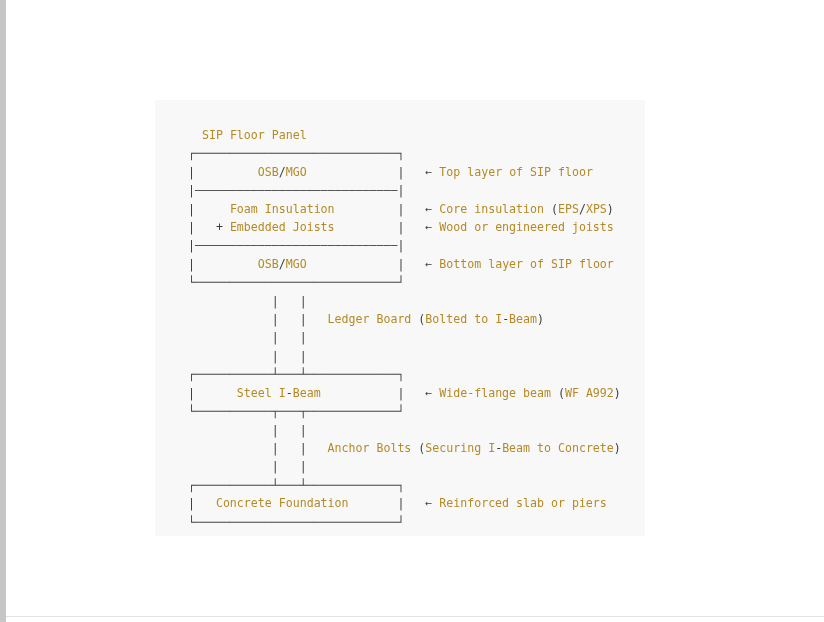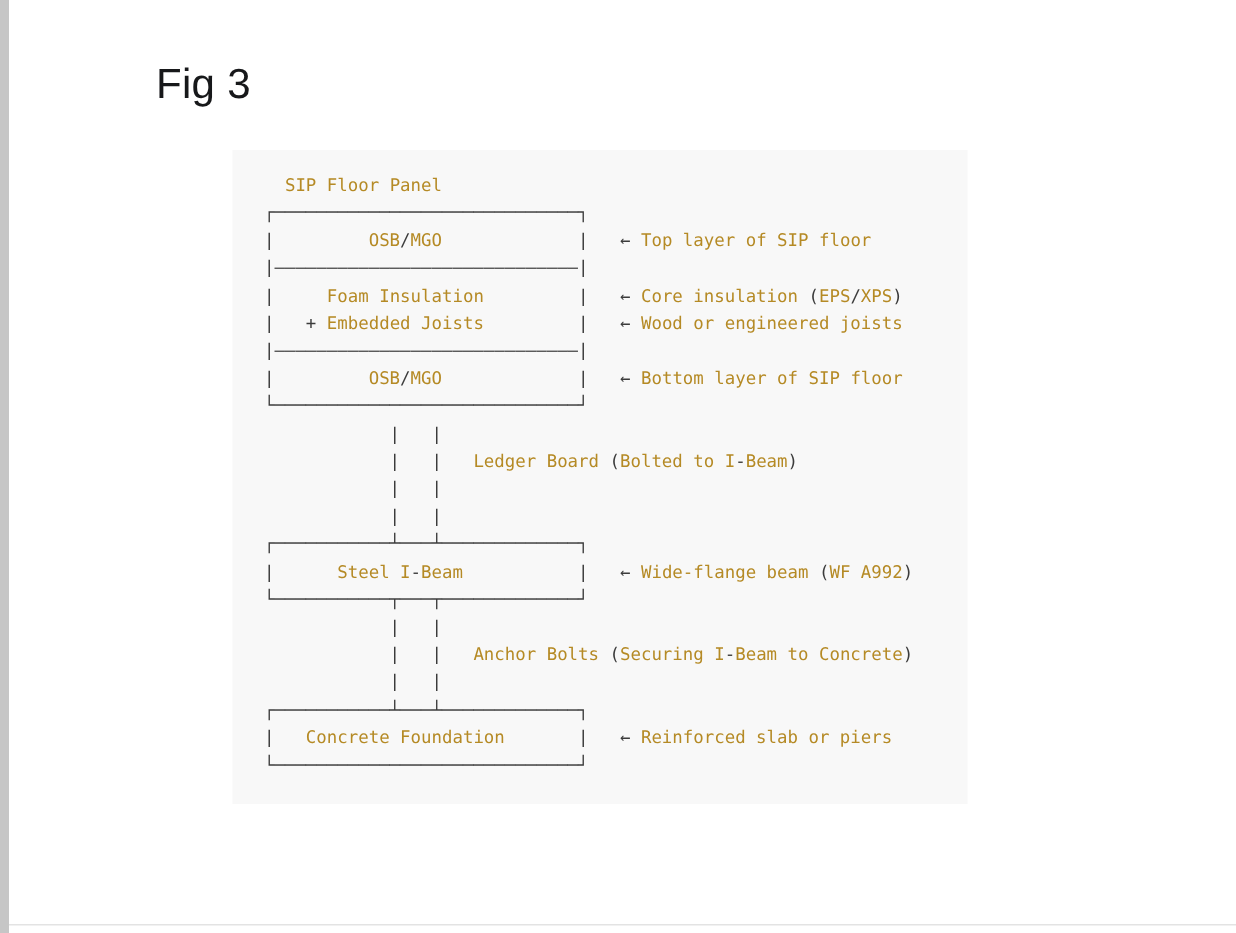--- a/index.html
+++ b/index.html
@@ -63,21 +63,21 @@
     top: 100px;
     width: 490px;
     height: 436px;
     background: #f8f8f8;
     padding: 14px 0 14px 0;
     box-sizing: border-box;
     overflow: hidden;
   }
 
   #ascii-code {
-    margin: 0;
+    margin: 12px;
     padding: 0 0 0 14px;
     font-family: "DejaVu Sans Mono", "Liberation Mono", monospace;
     font-size: 11.6px;
     line-height: 18.4px;
     color: #333333;
     white-space: pre;
     letter-spacing: 0px;
     tab-size: 4;
   }
 
@@ -86,21 +86,20 @@
   .tok-p  { color: #3b3b3b; }   
   .tok-a  { color: #3b3b3b; }
 </style>
 </head>
 <body>
 
 <div id="page-gutter"></div>
 
 <div id="page">
 
-  <h1 id="page-title">Fig 3</h1>
 
   <div id="ascii-figure">
     <pre id="ascii-code"><span>   <span class="tok-w">SIP</span><span class="tok-w"> Floor Panel</span></span>
 <span class="tok-p"> ┌─────────────────────────────┐</span>
 <span class="tok-p"> |         <span class="tok-w">OSB</span><span class="tok-p">/</span><span class="tok-w">MGO</span>             |   <span class="tok-a">←</span> <span class="tok-w">Top</span><span class="tok-w"> layer of SIP floor</span></span>
 <span class="tok-p"> |—————————————————————————————|</span>
 <span class="tok-p"> |     <span class="tok-w">Foam Insulation</span>         |   <span class="tok-a">←</span> <span class="tok-w">Core insulation </span><span class="tok-p">(</span><span class="tok-w">EPS</span><span class="tok-p">/</span><span class="tok-w">XPS</span><span class="tok-p">)</span></span>
 <span class="tok-p"> |   <span class="tok-p">+</span> <span class="tok-w">Embedded Joists</span>         |   <span class="tok-a">←</span> <span class="tok-w">Wood or engineered joists</span></span>
 <span class="tok-p"> |—————————————————————————————|</span>
 <span class="tok-p"> |         <span class="tok-w">OSB</span><span class="tok-p">/</span><span class="tok-w">MGO</span>             |   <span class="tok-a">←</span> <span class="tok-w">Bottom</span><span class="tok-w"> layer of SIP floor</span></span>

